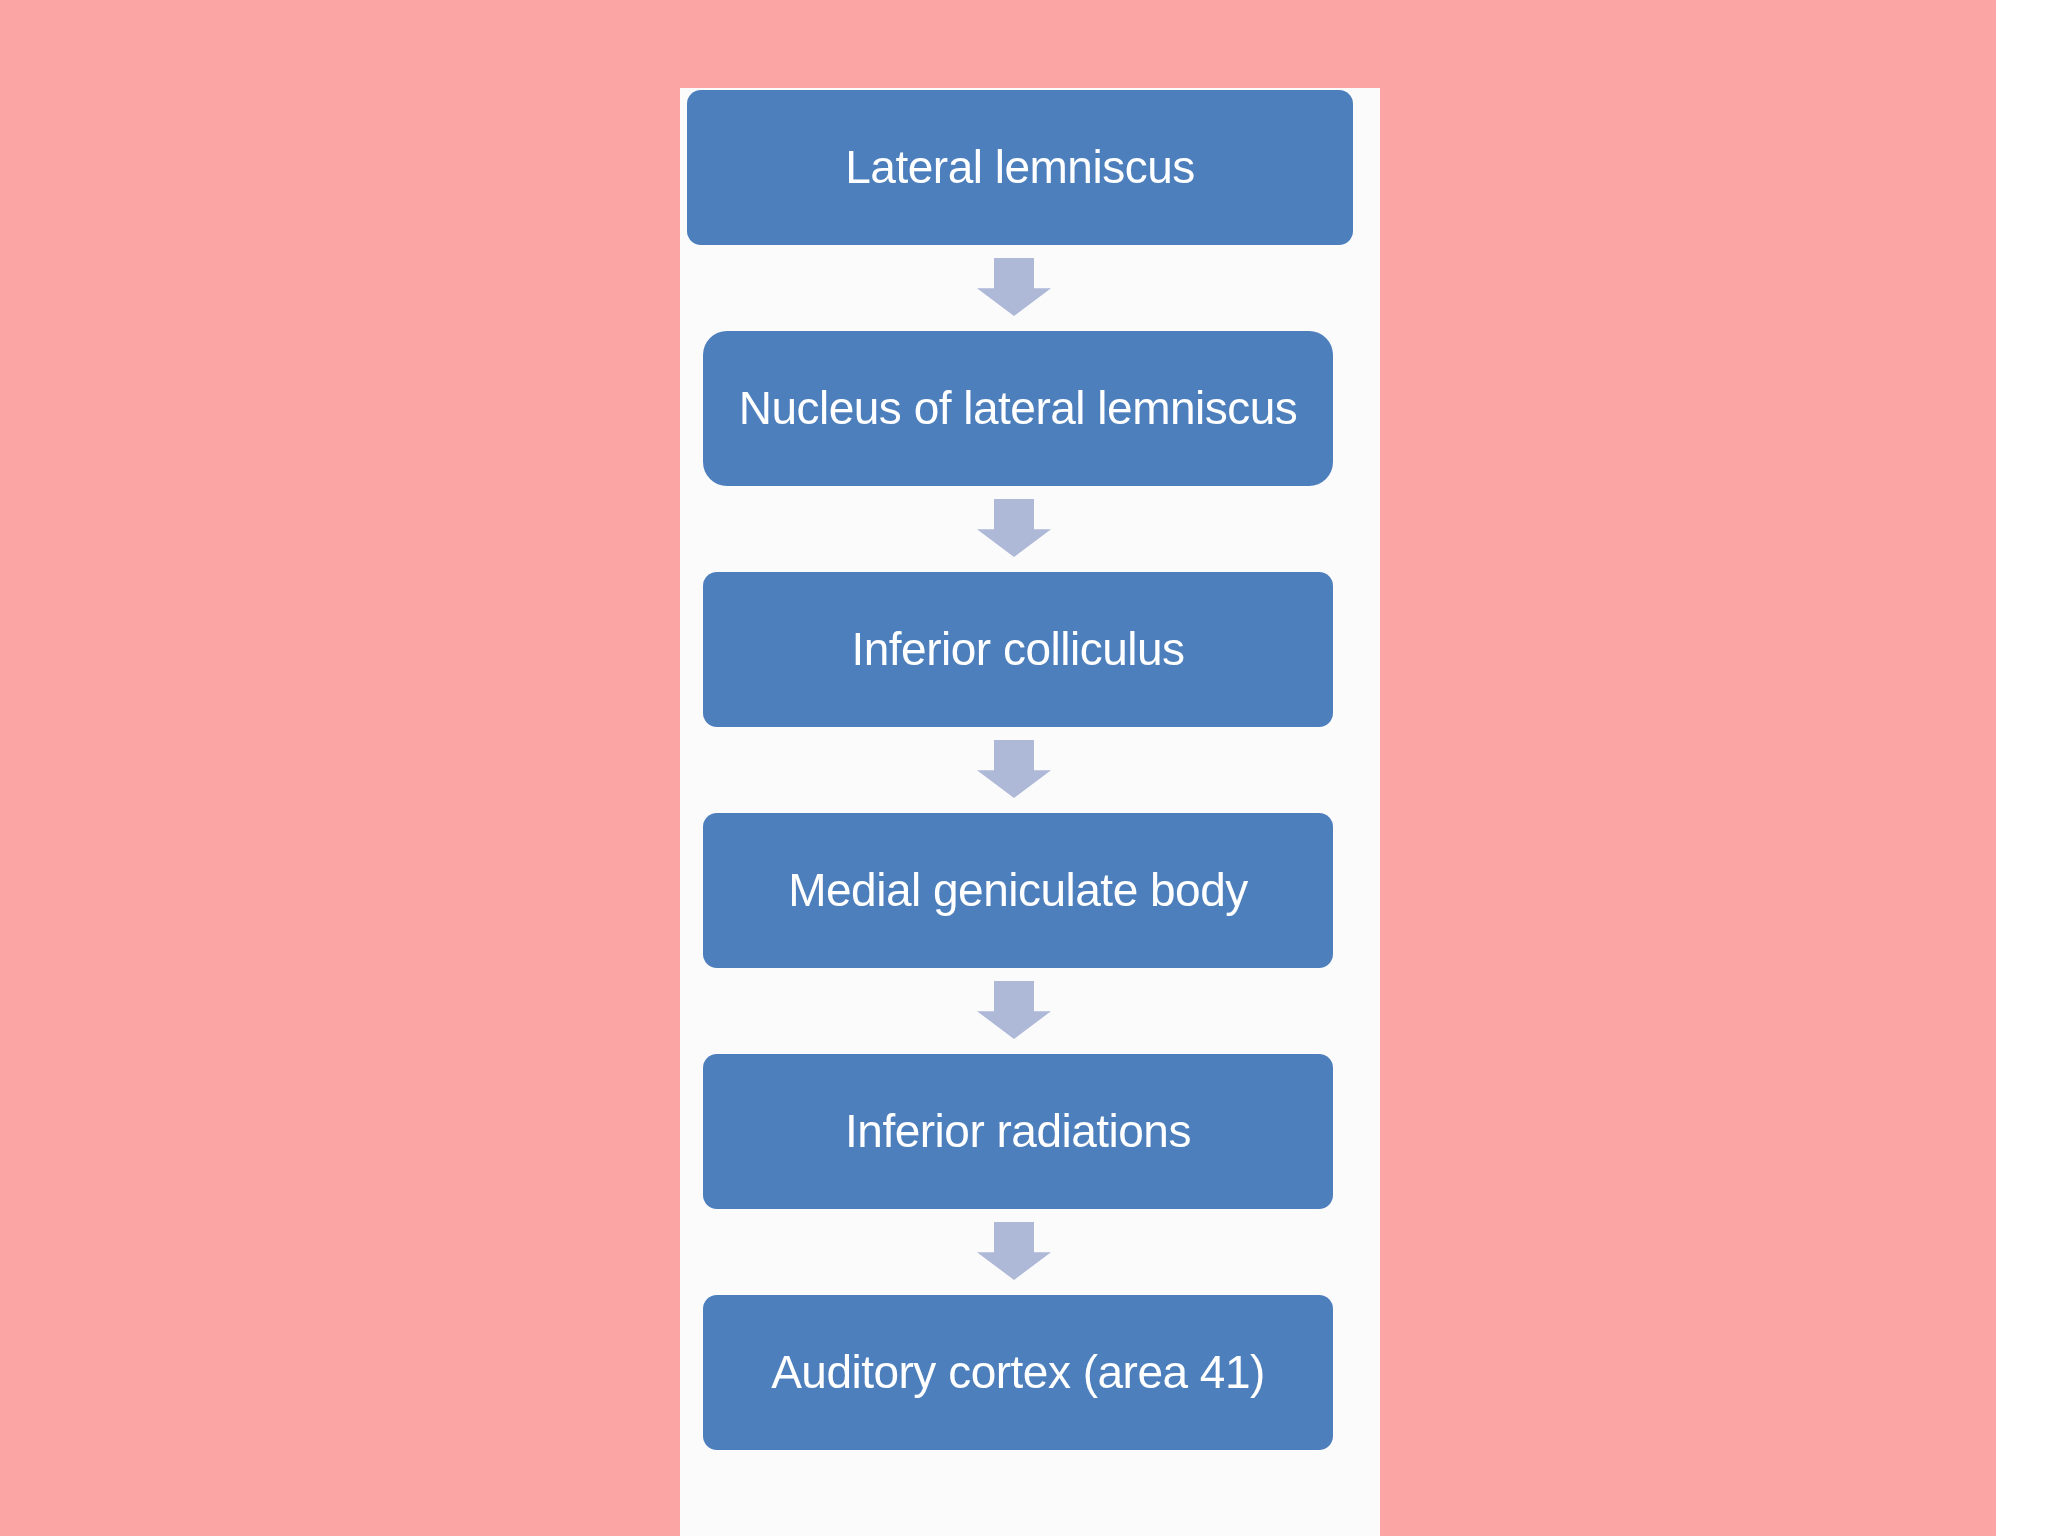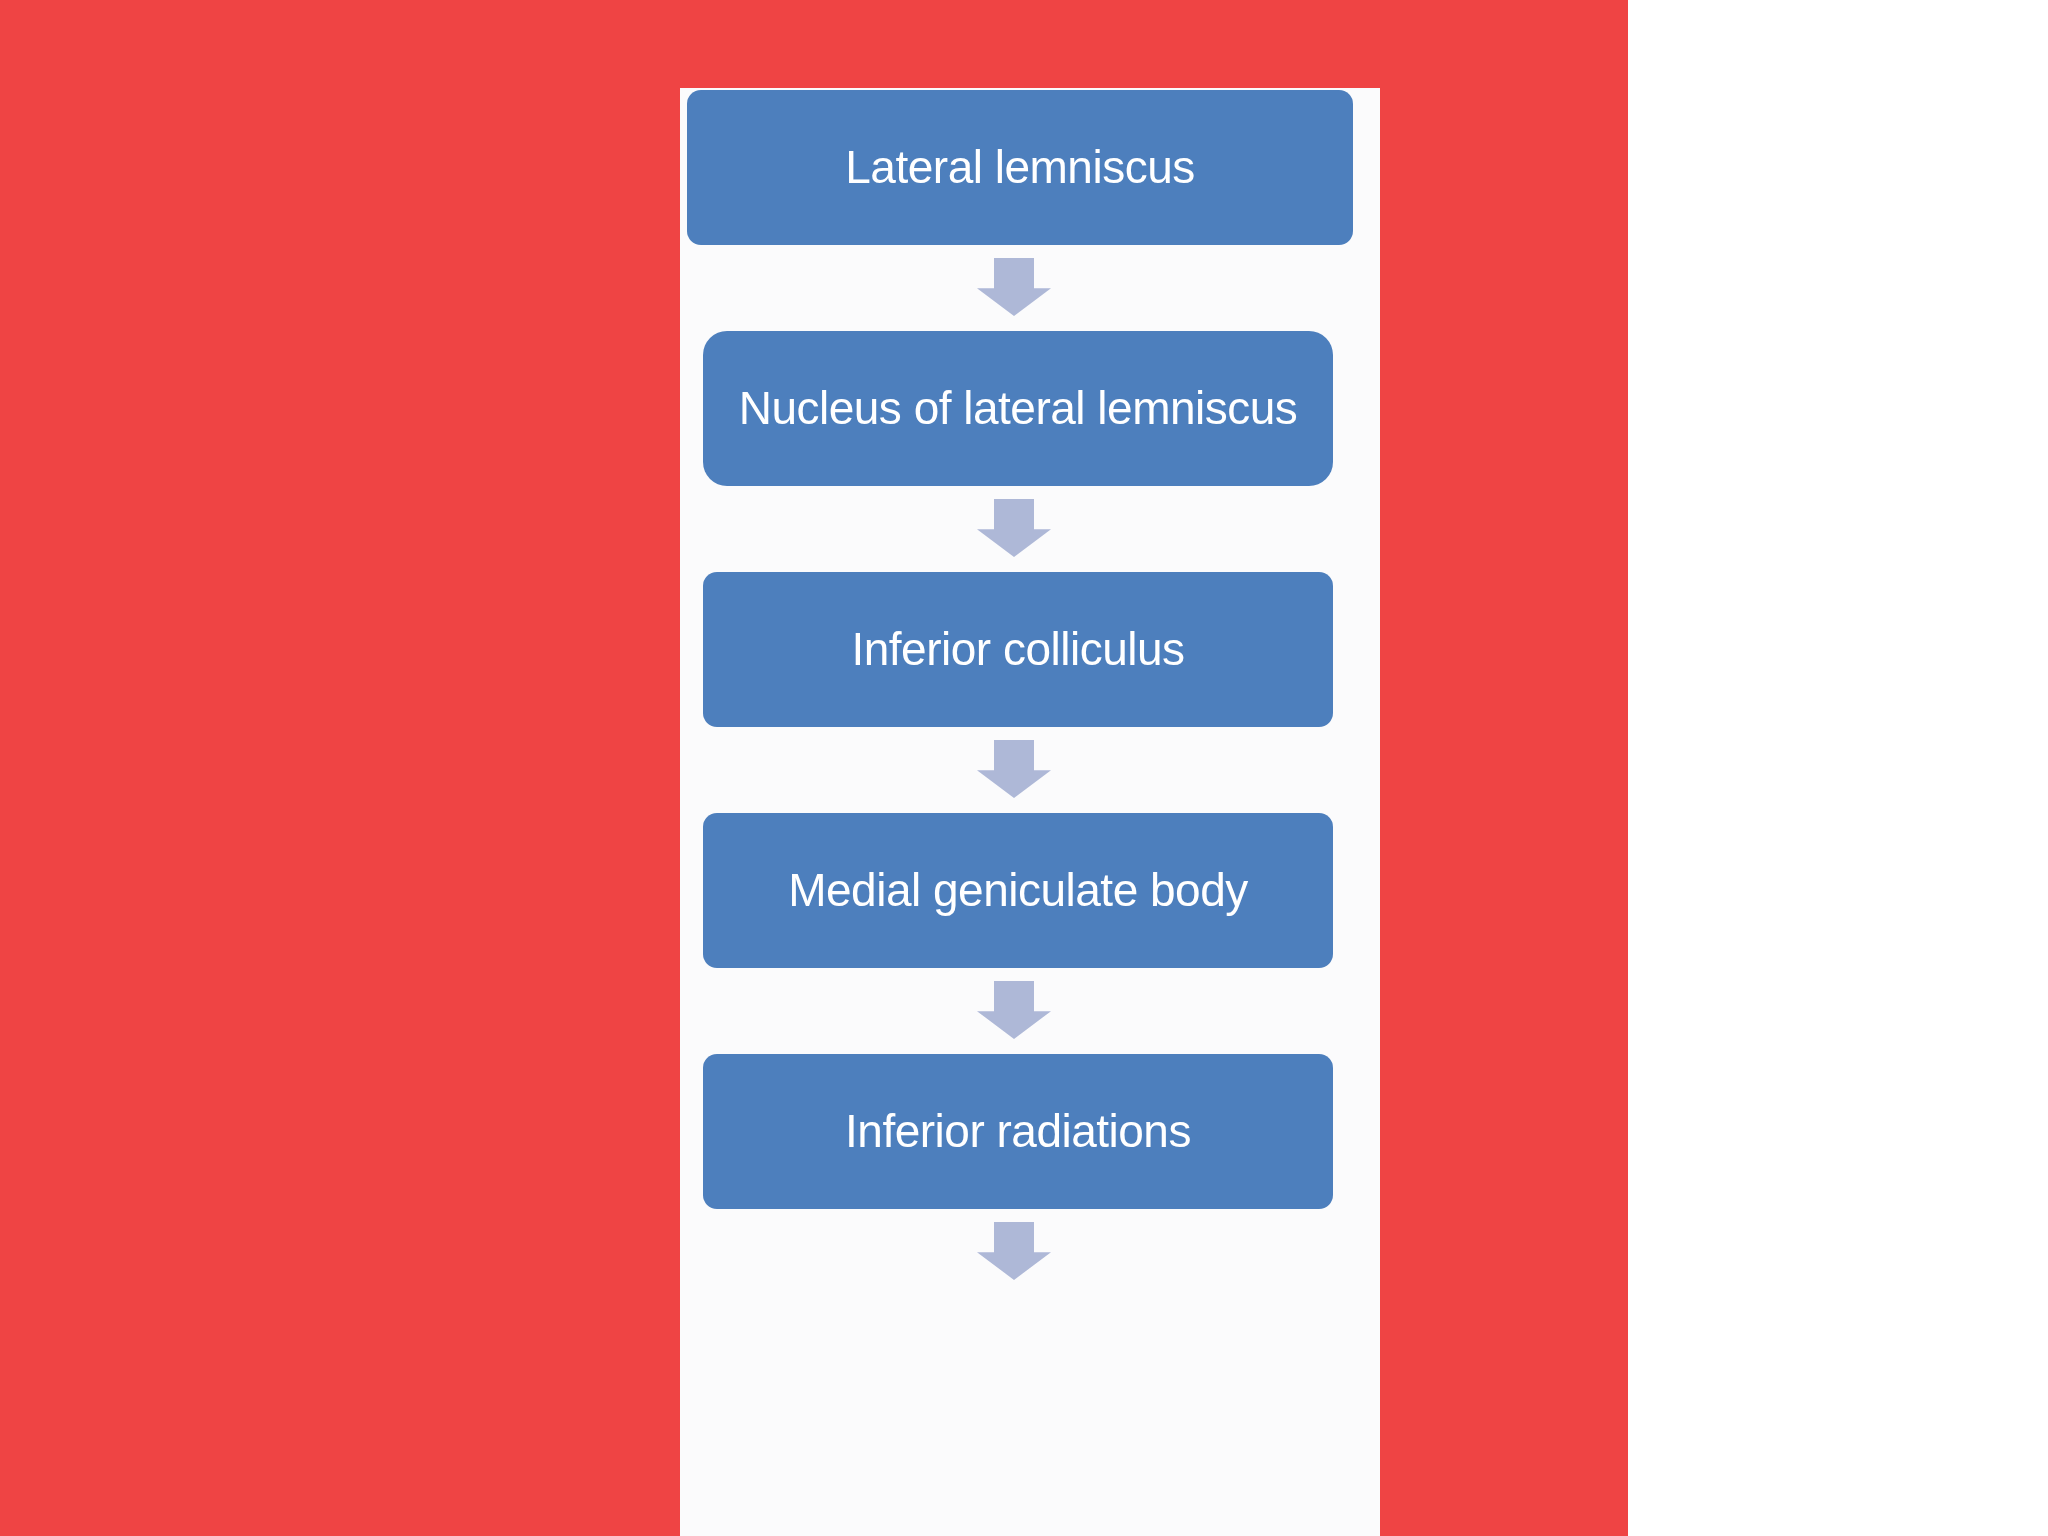--- a/index.html
+++ b/index.html
@@ -3,23 +3,23 @@
 <meta charset="utf-8">
 <style>
   html, body {
     margin: 0;
     padding: 0;
     background: #ffffff;
     font-family: "Liberation Sans", sans-serif;
   }
   .stage {
     position: relative;
-    width: 1628px;
+    width: 1996px;
     height: 1536px;
-    background: #ef4444;
+    background: #fca5a5;
     overflow: hidden;
     text-decoration: underline;
   }
   
   .panel {
     position: absolute;
     left: 680px;
     top: 88px;
     width: 700px;
     height: 1448px;
@@ -90,13 +90,16 @@
   </div>
 
   <div class="arrow a3"></div>
 
   <div class="node n4">
     <span>Inferior radiations</span>
   </div>
 
   <div class="arrow a4"></div>
 
+  <div class="node n5">
+    <span>Auditory cortex (area 41)</span>
+  </div>
 </div>
 
 </body></html>

